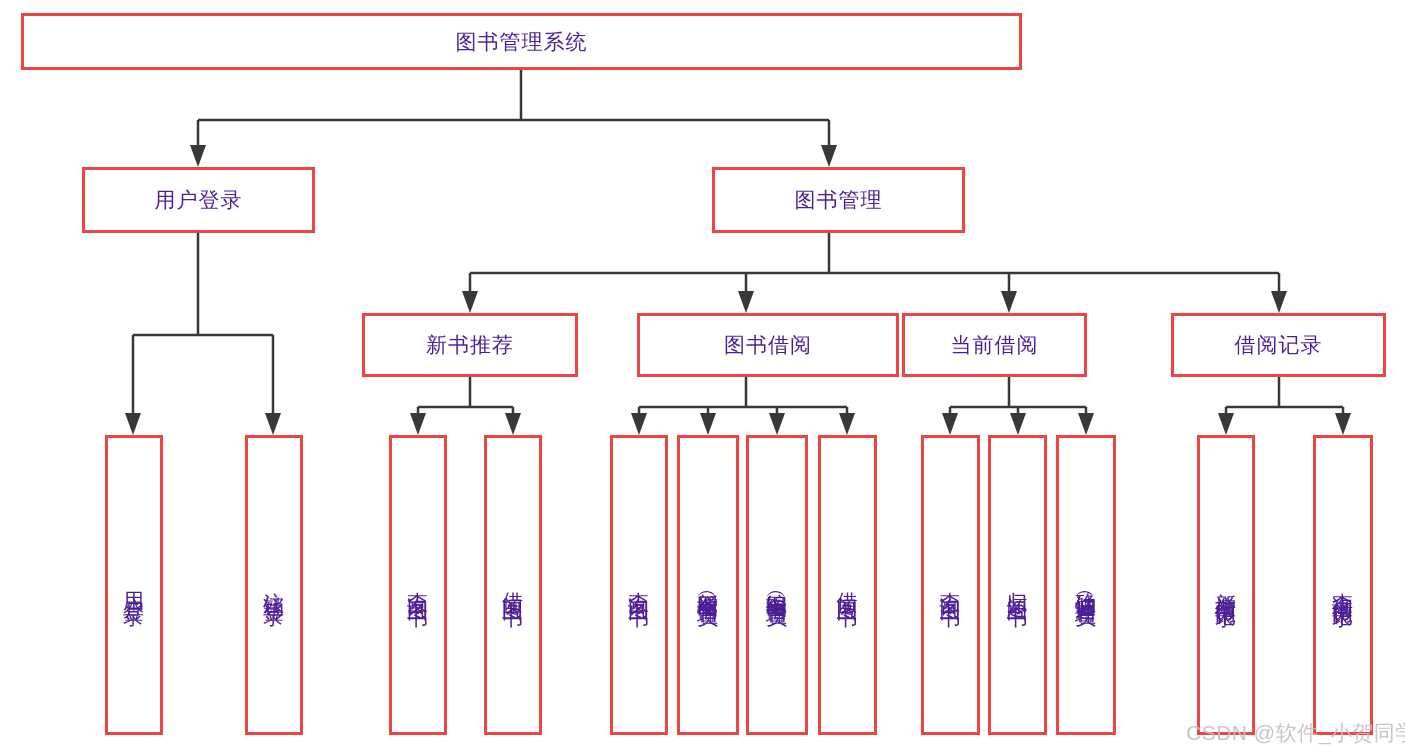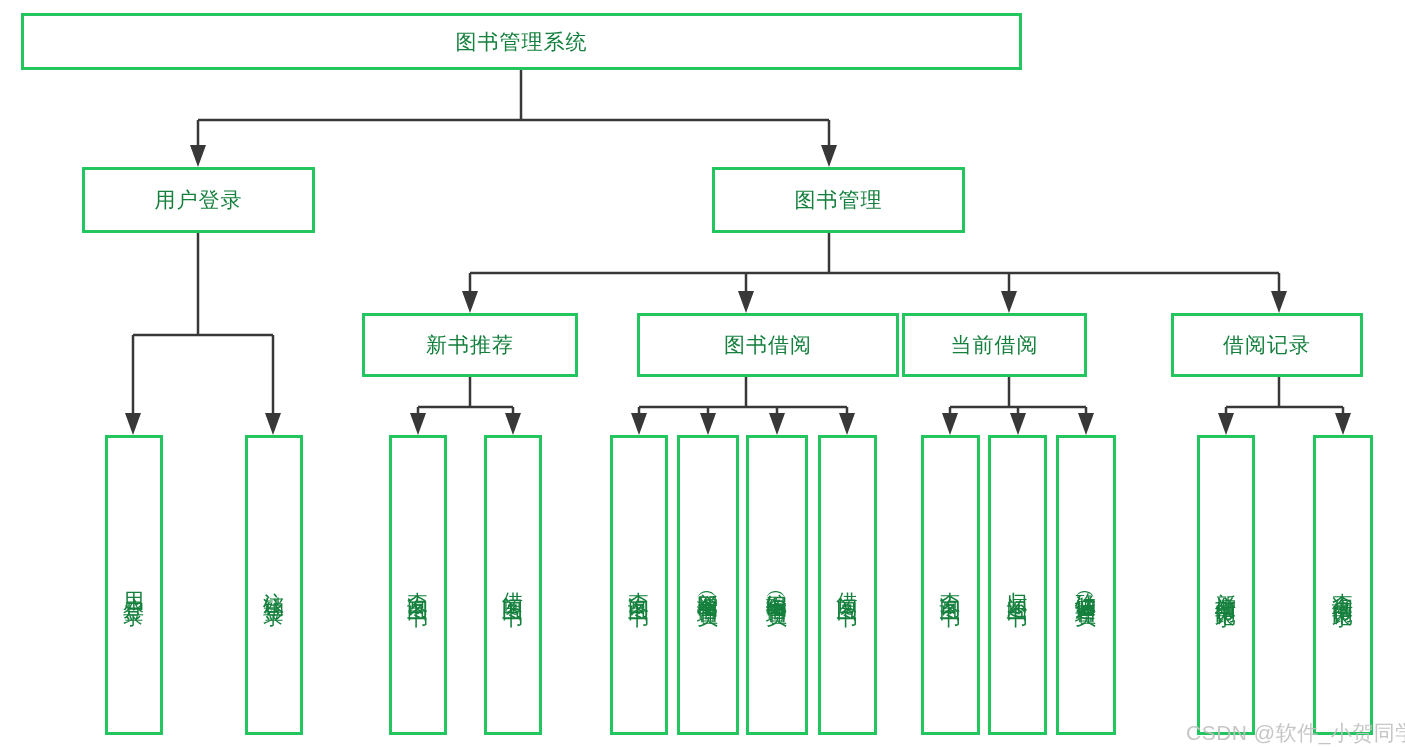--- a/index.html
+++ b/index.html
@@ -7,26 +7,26 @@
     position:relative;
     width:1405px;height:747px;
     background:#ffffff;
     font-family:"Liberation Sans","DejaVu Sans",sans-serif;
     overflow:hidden;
   }
   #connector-layer{position:absolute;left:0;top:0;z-index:1;}
   .node{
     position:absolute;
     box-sizing:border-box;
-    border:3px solid #22c55e;
+    border:3px solid #ef4444;
     background:#ffffff;
     display:flex;
     align-items:center;
     justify-content:center;
-    color:#15803d;
+    color:#4c1d95;
     z-index:2;
   }
   .node.h{
     font-size:21px;
     letter-spacing:1px;
     white-space:nowrap;
   }
   .node.v{
     writing-mode:vertical-rl;
     font-size:21px;
@@ -81,21 +81,21 @@
   </svg>
 
   <div class="node h" style="left:21px;top:13px;width:1001px;height:57px">图书管理系统</div>
 
   <div class="node h" style="left:82px;top:167px;width:233px;height:66px">用户登录</div>
   <div class="node h" style="left:712px;top:167px;width:253px;height:66px">图书管理</div>
 
   <div class="node h" style="left:362px;top:313px;width:216px;height:64px">新书推荐</div>
   <div class="node h" style="left:637px;top:313px;width:262px;height:64px">图书借阅</div>
   <div class="node h" style="left:902px;top:313px;width:185px;height:64px">当前借阅</div>
-  <div class="node h" style="left:1171px;top:313px;width:192px;height:64px">借阅记录</div>
+  <div class="node h" style="left:1171px;top:313px;width:215px;height:64px">借阅记录</div>
 
   <div class="node v" style="left:105px;top:435px;width:58px;height:300px">用户登录</div>
   <div class="node v" style="left:245px;top:435px;width:58px;height:300px">注销登录</div>
 
   <div class="node v" style="left:389px;top:435px;width:58px;height:300px">查询图书</div>
   <div class="node v" style="left:484px;top:435px;width:58px;height:300px">借阅图书</div>
 
   <div class="node v" style="left:610px;top:435px;width:58px;height:300px">查询图书</div>
   <div class="node v" style="left:677px;top:435px;width:62px;height:300px;letter-spacing:2px">新增图书（管理员）</div>
   <div class="node v" style="left:746px;top:435px;width:62px;height:300px;letter-spacing:2px">编辑图书（管理员）</div>

